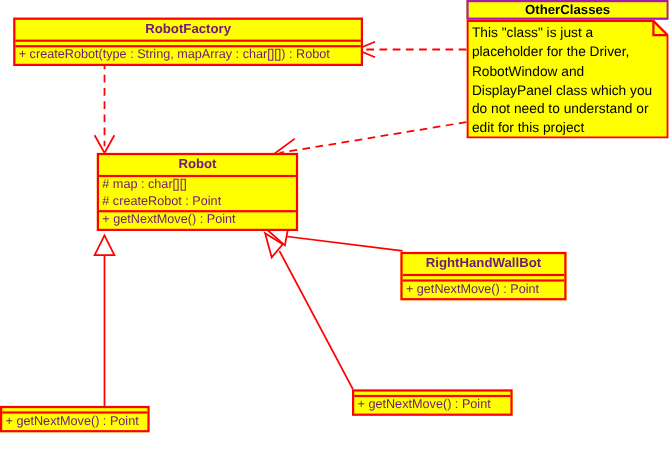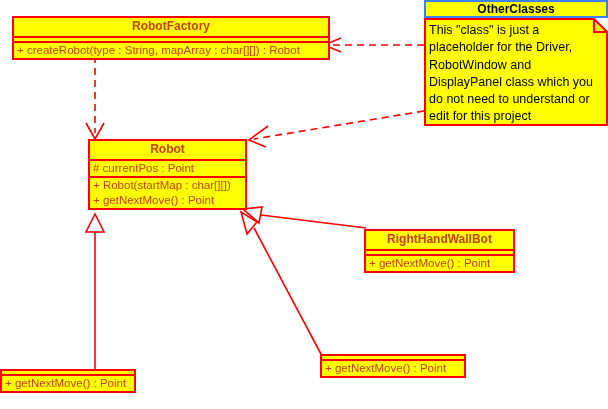--- a/index.html
+++ b/index.html
@@ -15,21 +15,21 @@
     background: #ffffff;
     overflow: hidden;
     font-family: "Liberation Sans", sans-serif;
   }
   
   .uml-class {
     position: absolute;
     box-sizing: border-box;
     border: 2px solid #ff0000;
     background: #ffff00;
-    color: #c2410c;
+    color: #701a75;
   }
   .uml-title {
     text-align: center;
     font-weight: bold;
     font-size: 12px;
     line-height: 15px;
     padding: 1px 2px 2px 2px;
     border-bottom: 2px solid #ff0000;
     white-space: nowrap;
     overflow: hidden;
@@ -52,21 +52,21 @@
     overflow: hidden;
   }
   
   .uml-note {
     position: absolute;
     box-sizing: border-box;
     color: #000000;
   }
   .note-title {
     box-sizing: border-box;
-    border: 2px solid #3b82f6;
+    border: 2px solid #a21caf;
     background: #ffff00;
     text-align: center;
     font-weight: bold;
     font-size: 12px;
     line-height: 15px;
     white-space: nowrap;
   }
   .note-body-wrap {
     position: relative;
     box-sizing: border-box;
@@ -146,27 +146,27 @@
     <div class="note-title" style="height:18px; width:184px;">OtherClasses</div>
     <div class="note-body-wrap" style="width:184px; height:108px;">
       <svg class="note-body-shape" viewBox="0 0 184 108" preserveAspectRatio="none" xmlns="http://www.w3.org/2000/svg">
         <path d="M1,1 L170,1 L183,14 L183,107 L1,107 Z" fill="#ffff00" stroke="#ff0000" stroke-width="2"></path>
         <path d="M170,1 L170,14 L183,14" fill="none" stroke="#ff0000" stroke-width="2"></path>
       </svg>
       <div class="note-body-text"> This "class" is just a placeholder for the Driver, RobotWindow and DisplayPanel class which you do not need to understand or edit for this project</div>
     </div>
   </div>
 
-  <div class="uml-class" style="left:88px; top:139px; width:159px;">
+  <div class="uml-class" style="left:88px; top:139px; width:183px;">
     <div class="uml-title">Robot</div>
     <div class="uml-compartment">
-      <div class="uml-member"># currentPos : Point</div>
+      <div class="uml-member"># map : char[][]</div>
+      <div class="uml-member"># createRobot : Point</div>
     </div>
     <div class="uml-compartment">
-      <div class="uml-member">+ Robot(startMap : char[][])</div>
       <div class="uml-member">+ getNextMove() : Point</div>
     </div>
   </div>
 
   <div class="uml-class" style="left:364px; top:229px; width:151px;">
     <div class="uml-title">RightHandWallBot</div>
     <div class="uml-compartment empty"></div>
     <div class="uml-compartment">
       <div class="uml-member">+ getNextMove() : Point</div>
     </div>

